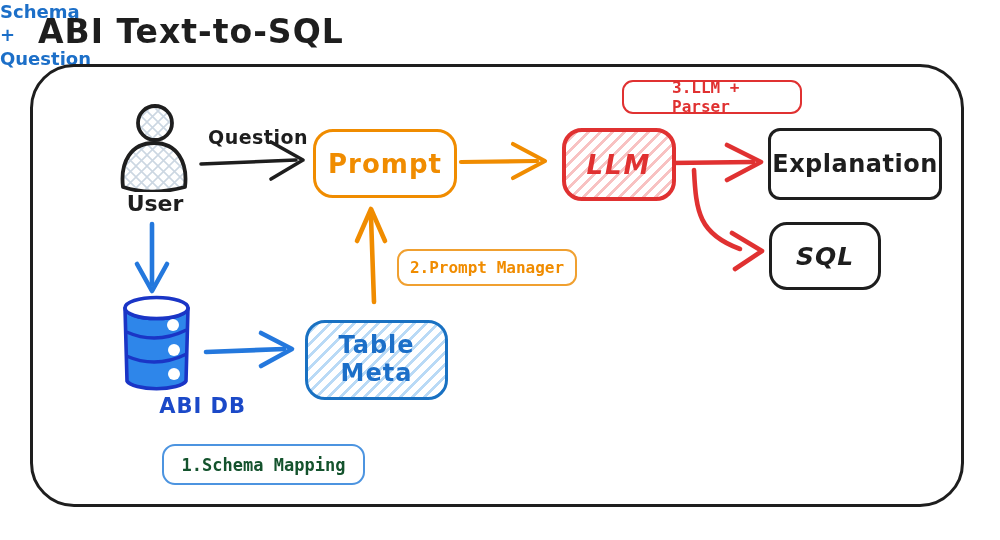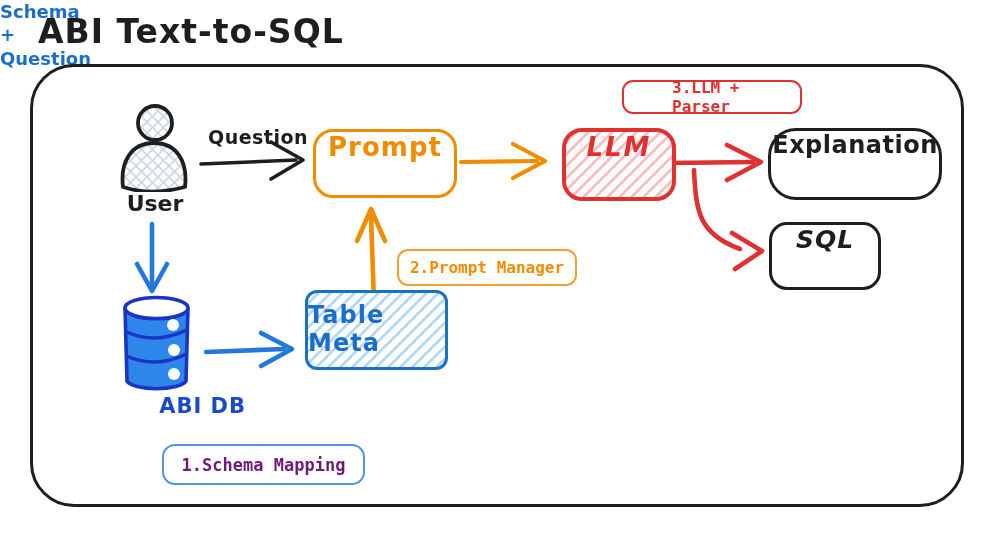--- a/index.html
+++ b/index.html
@@ -11,68 +11,68 @@
     position:absolute; left:38px; top:12px;
     font-size:33px; font-weight:700; letter-spacing:1px; color:#1e1e1e;
   }
   .frame {
     position:absolute; left:30px; top:64px; width:928px; height:437px;
     border:3.5px solid #1e1e1e; border-radius:44px; background:transparent;
   }
   .overlay { position:absolute; left:0; top:0; pointer-events:none; }
 
   .node {
-    position:absolute; display:flex; align-items:flex-start; justify-content:center;
+    position:absolute; display:flex; align-items:center; justify-content:center;
     text-align:center; box-sizing:border-box; background:#fff;
   }
   .node-prompt {
     left:313px; top:129px; width:144px; height:69px;
     border:3.5px solid #f08c00; border-radius:20px;
     color:#f08c00; font-size:26px; font-weight:600; letter-spacing:1px;
   }
   .node-llm {
     left:552px; top:128px; width:114px; height:73px;
     border:4px solid #e03131; border-radius:20px;
     color:#e03131; font-size:26px; font-weight:700; font-style:italic; letter-spacing:2px;
     background:repeating-linear-gradient(135deg, #ffffff 0px, #ffffff 6px, #f8c2c2 6px, #f8c2c2 8.5px);
     margin-left:10px;
   }
   .node-explanation {
     left:768px; top:128px; width:174px; height:72px;
-    border:3.5px solid #1e1e1e; border-radius:28px;
+    border:3.5px solid #1e1e1e; border-radius:12px;
     color:#1e1e1e; font-size:24px; font-weight:600; letter-spacing:0.5px;
   }
   .node-sql {
     left:769px; top:222px; width:112px; height:68px;
     border:3.5px solid #1e1e1e; border-radius:18px;
     color:#1e1e1e; font-size:25px; font-weight:600; font-style:italic; letter-spacing:1px;
   }
   .node-table-meta {
-    left:305px; top:290px; width:143px; height:80px;
-    border:3.5px solid #1971c2; border-radius:12px;
+    left:305px; top:320px; width:143px; height:80px;
+    border:3.5px solid #1971c2; border-radius:20px;
     color:#1c6fc8; font-size:24px; font-weight:600; line-height:1.15; letter-spacing:1px;
     background:repeating-linear-gradient(135deg, #ffffff 0px, #ffffff 6px, #b9daf6 6px, #b9daf6 8.5px);
     flex-direction:column;
   }
   .anno {
     position:absolute; display:flex; align-items:center; justify-content:center;
     box-sizing:border-box; background:#fff;
     font-family:"DejaVu Sans Mono", monospace; font-weight:600;
   }
   .anno-llm-parser {
     left:622px; top:80px; width:180px; height:34px;
     border:2px solid #e03131; border-radius:11px; color:#e03131; font-size:16px;padding-left:48px;
   }
   .anno-prompt-manager {
     left:397px; top:249px; width:180px; height:37px;
     border:2px solid #f0a030; border-radius:11px; color:#f08c00; font-size:16px;
   }
   .anno-schema-mapping {
     left:162px; top:444px; width:203px; height:41px;
-    border:2px solid #4c94e0; border-radius:13px; color:#701a75; font-size:17px;
+    border:2px solid #4c94e0; border-radius:13px; color:#14532d; font-size:17px;
   }
   .edge-label { position:absolute; color:#1e1e1e; font-weight:600; }
   .label-question { left:208px; top:126px; font-size:19px; letter-spacing:0.5px; }
   .label-schema-question {
     left:48px; top:229px; width:100px; text-align:left;
     color:#1c6fc8; font-size:18px; line-height:1.3; font-weight:600;
   }
   .label-user {
     position:absolute; left:115px; top:191px; width:80px; text-align:center;
     color:#1e1e1e; font-size:22px; font-weight:600;

